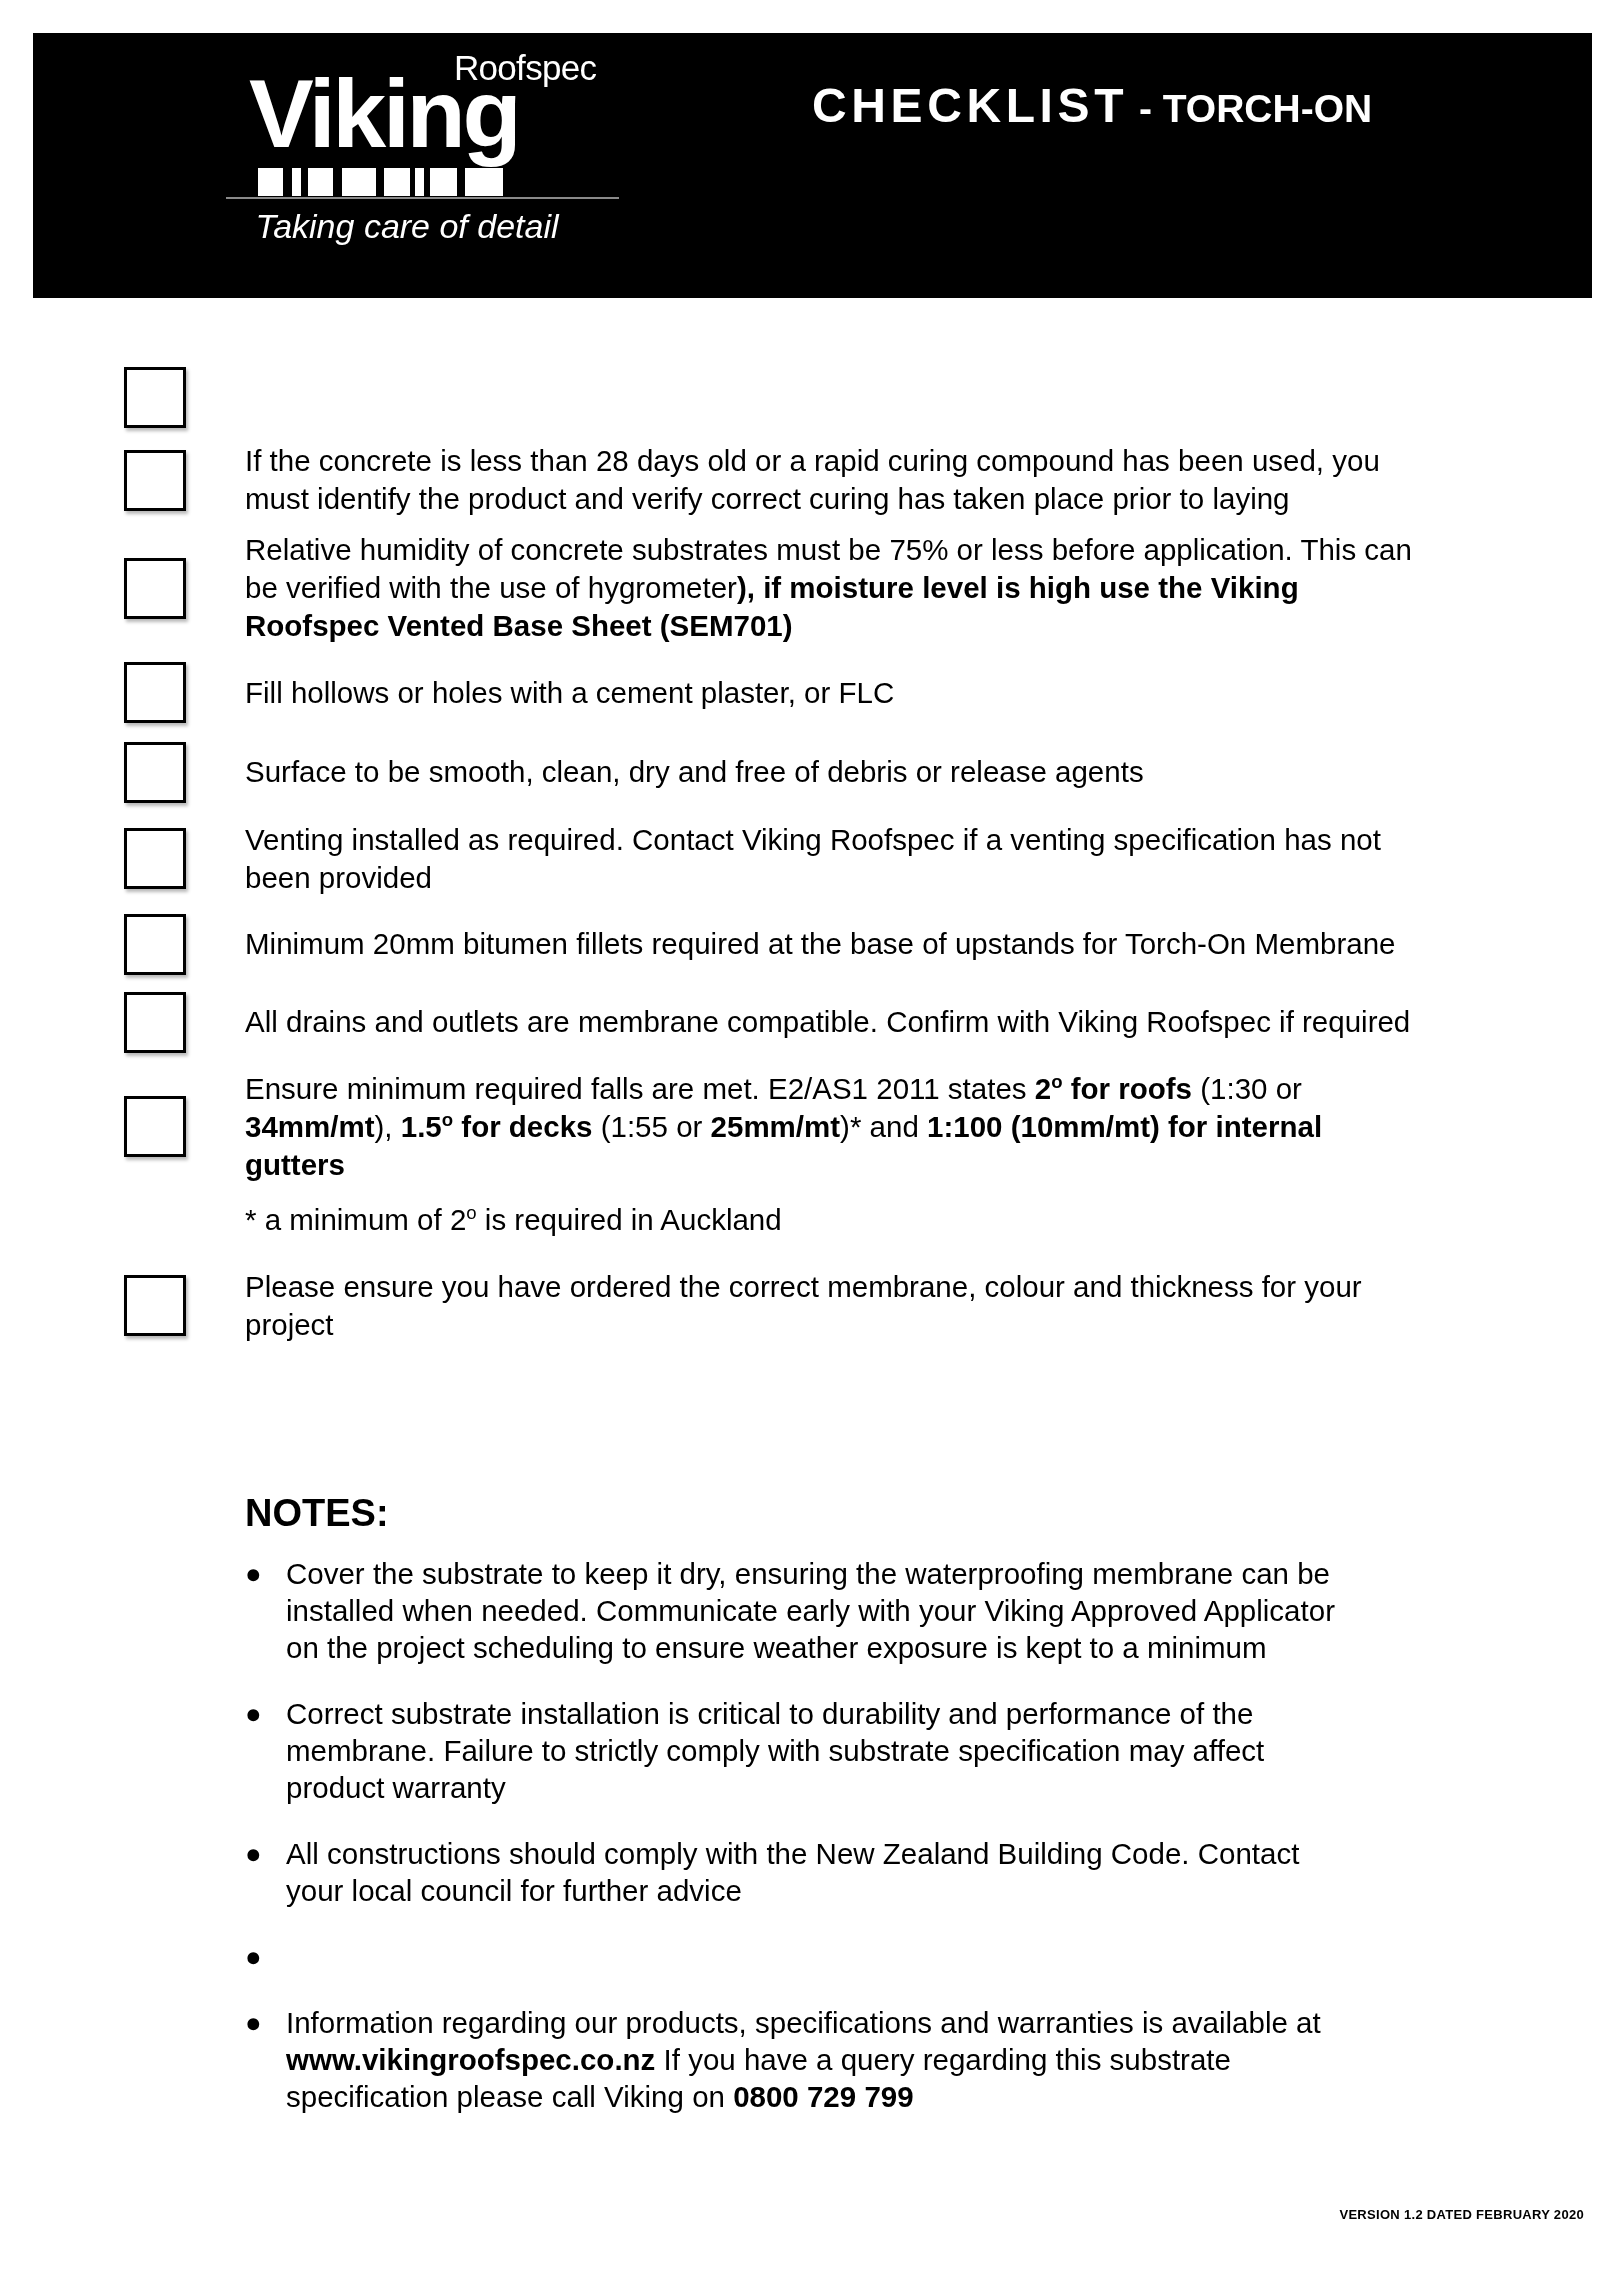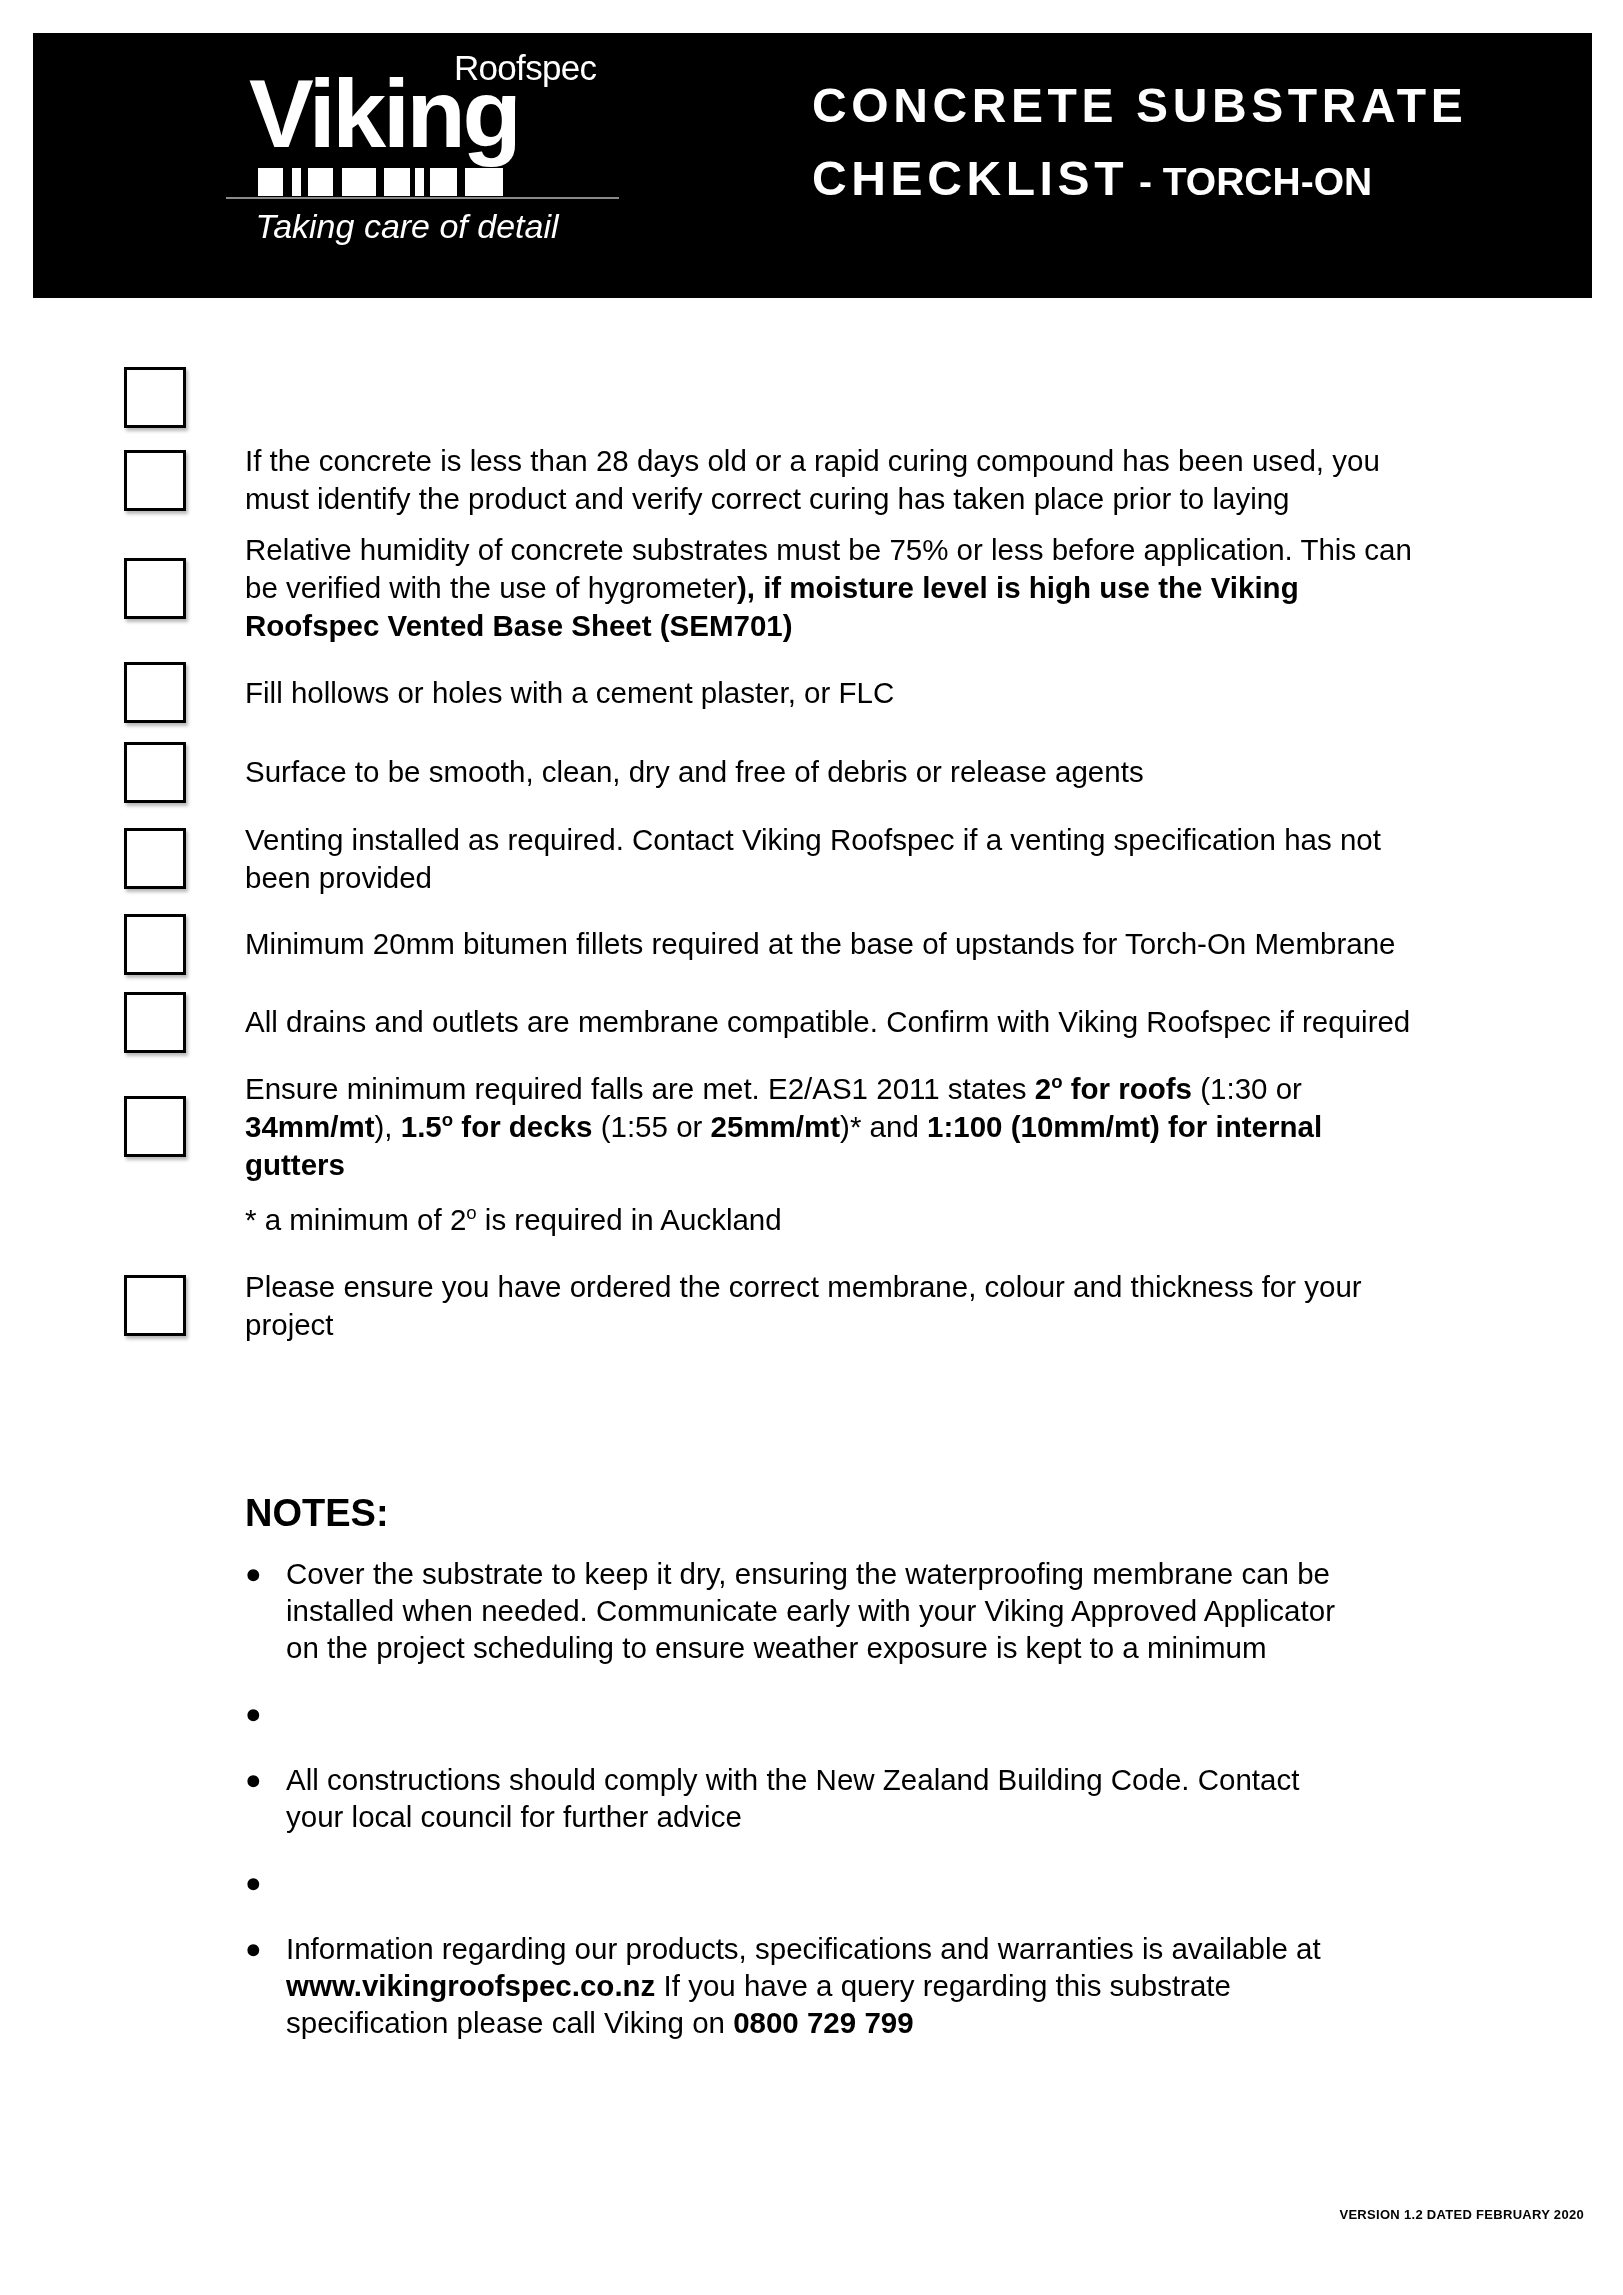--- a/index.html
+++ b/index.html
@@ -231,21 +231,20 @@
       <i style="left:126px;width:26px;"></i>
       <i style="left:157px;width:9.2px;"></i>
       <i style="left:172px;width:27.5px;"></i>
       <i style="left:207px;width:38px;"></i>
     </div>
     <div class="logo-rule"></div>
     <div class="logo-tagline">Taking care of detail</div>
   </div>
 
   <div class="header-title">
-    <div class="line1">CONCRETE SUBSTRATE</div>
     <div class="line2">
       <span>CHECKLIST</span><span class="sub"> - TORCH-ON</span>
     </div>
   </div>
 </div>
 
 <div class="checklist" id="checklist-container">
     <div class="check-row" style="margin-bottom: 14.4px;">
       <div class="checkbox"></div>
     </div>
@@ -289,20 +288,21 @@
   </div>
 
 <div class="notes-title">NOTES:</div>
 <div class="notes-list" id="notes-container">
     <div class="note-item">
       <div class="note-bullet">●</div>
       <div class="note-text"><span>Cover the substrate to keep it dry, ensuring the waterproofing membrane can be installed when needed.  Communicate early with your Viking Approved Applicator on the project scheduling to ensure weather exposure is kept to a minimum</span></div>
     </div>
     <div class="note-item">
       <div class="note-bullet">●</div>
+      <div class="note-text"><span>Correct substrate installation is critical to durability and performance of the membrane.  Failure to strictly comply with substrate specification may affect product warranty</span></div>
     </div>
     <div class="note-item">
       <div class="note-bullet">●</div>
       <div class="note-text"><span>All constructions should comply with the New Zealand Building Code.  Contact your local council for further advice</span></div>
     </div>
     <div class="note-item">
       <div class="note-bullet">●</div>
     </div>
     <div class="note-item">
       <div class="note-bullet">●</div>

